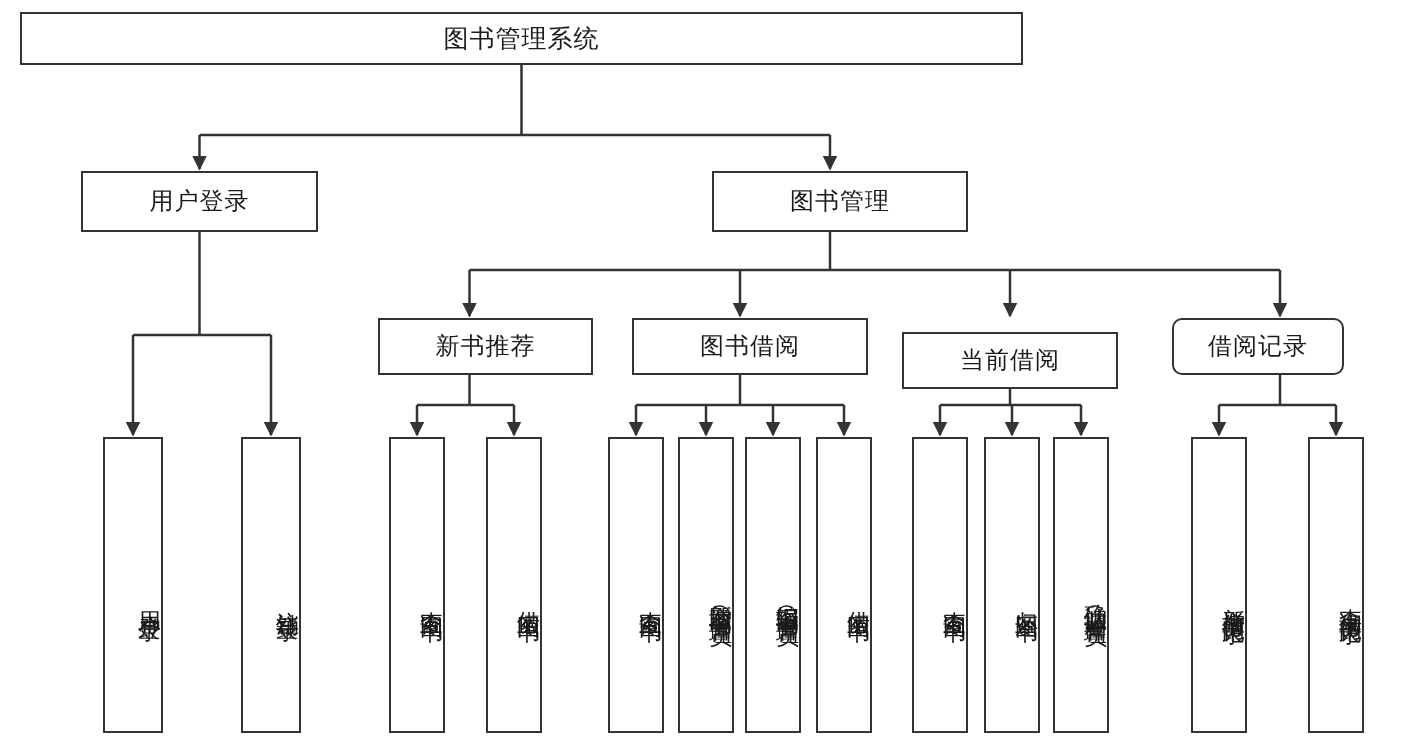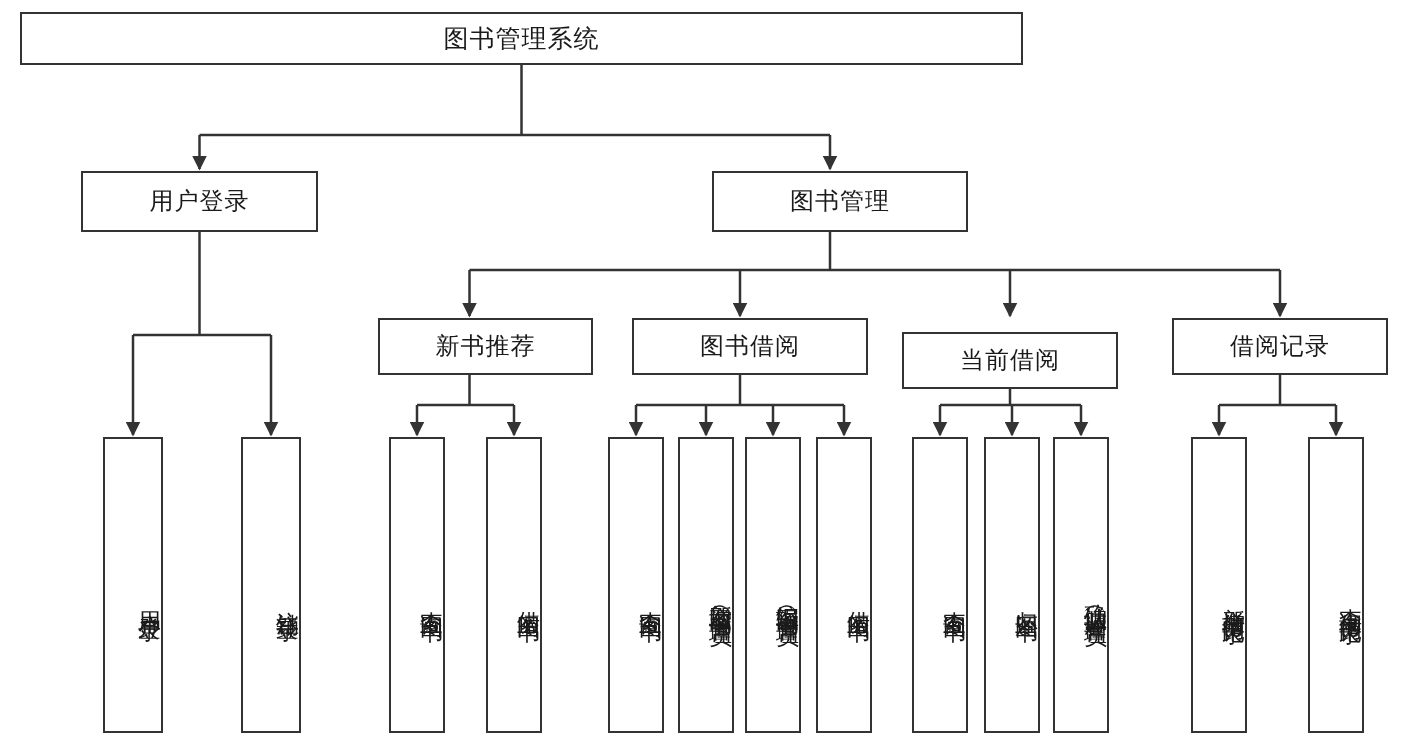--- a/index.html
+++ b/index.html
@@ -130,21 +130,21 @@
       </div>
       <div class="node horiz" style="left: 378px; top: 318px; width: 215px; height: 57px;">
         <span>新书推荐</span>
       </div>
       <div class="node horiz" style="left: 632px; top: 318px; width: 236px; height: 57px;">
         <span>图书借阅</span>
       </div>
       <div class="node horiz" style="left: 902px; top: 318px; width: 216px; height: 57px; margin-top: 14px;">
         <span>当前借阅</span>
       </div>
-      <div class="node horiz" style="left: 1172px; top: 318px; width: 216px; height: 57px;">
+      <div class="node horiz" style="left: 1172px; top: 318px; width: 172px; height: 57px; border-radius: 10px;">
         <span>借阅记录</span>
       </div>
       <div class="node vert" style="left: 103px; top: 437px; width: 60px; height: 296px;">
         <span>用户登录</span>
       </div>
       <div class="node vert" style="left: 241px; top: 437px; width: 60px; height: 296px;">
         <span>注销登录</span>
       </div>
       <div class="node vert" style="left: 389px; top: 437px; width: 56px; height: 296px;">
         <span>查询图书</span>

